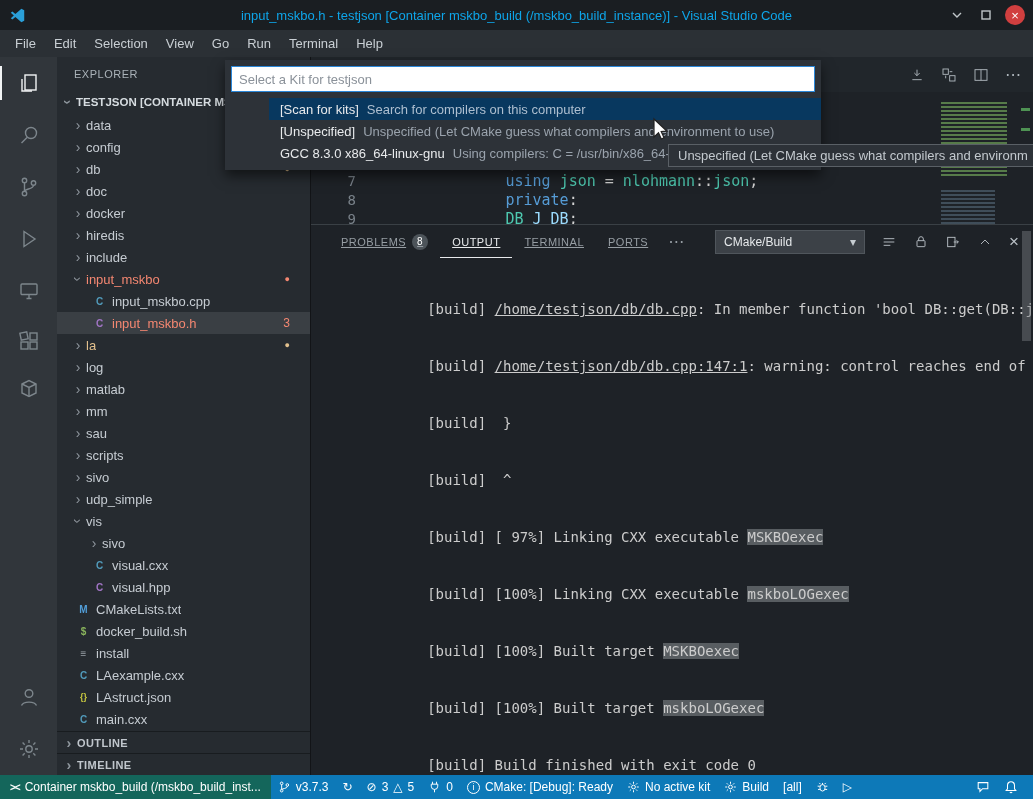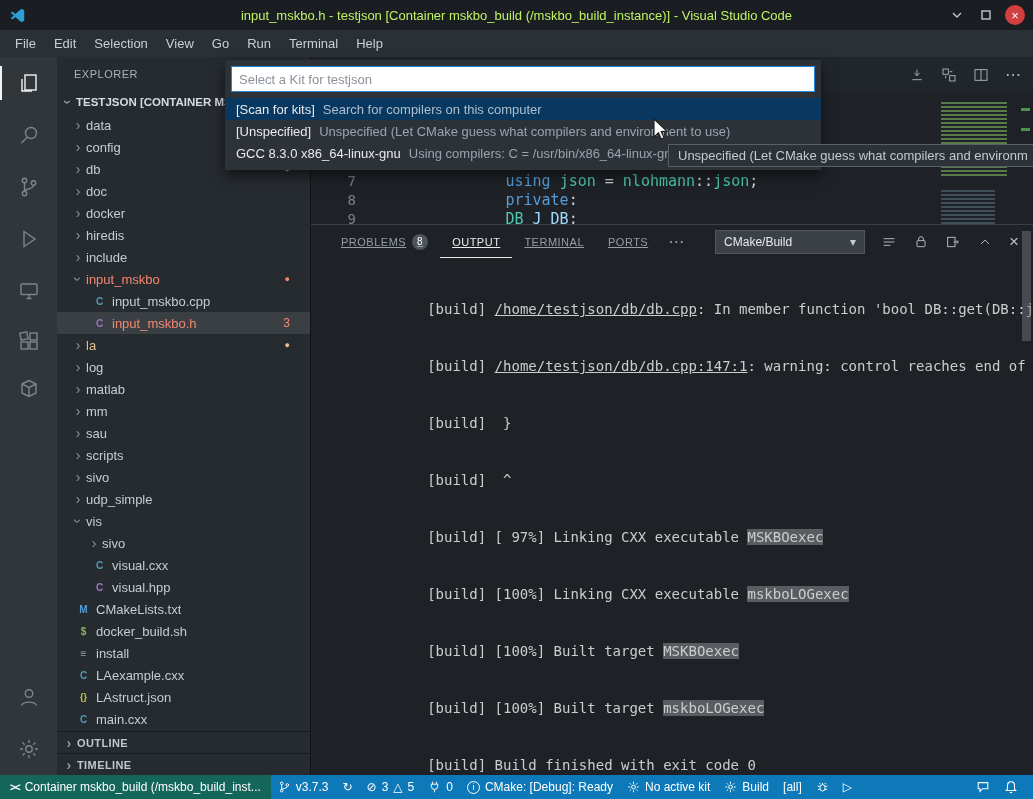--- a/index.html
+++ b/index.html
@@ -3,21 +3,21 @@
 <meta charset="utf-8">
 <style>
   * { margin:0; padding:0; box-sizing:border-box; }
   html,body { width:1033px; height:799px; overflow:hidden; background:#1e2227;
     font-family:"Liberation Sans","DejaVu Sans",sans-serif; }
   .window { position:relative; width:1033px; height:799px; display:flex; flex-direction:column; overflow:hidden; }
 
   
   .titlebar { flex:0 0 30px; background:#1a1e22; display:flex; align-items:center; position:relative; }
   .logo { margin-left:9px; z-index:2; display:flex; }
-  .tb-title { position:absolute; left:0; right:0; text-align:center; color:#bef264; font-size:13px; white-space:nowrap; }
+  .tb-title { position:absolute; left:0; right:0; text-align:center; color:#0ea5e9; font-size:13px; white-space:nowrap; }
   .win-controls { margin-left:auto; display:flex; align-items:center; gap:9px; padding-right:8px; z-index:2; }
   .wc { width:20px; height:20px; display:flex; align-items:center; justify-content:center; color:#c0c6c9; }
   .wc svg { display:block; }
   .wc-close { background:#d13f3f; border-radius:50%; color:#fff; font-size:13px; line-height:1; }
   .wc-close::before { content:"×"; }
 
   
   .menubar { flex:0 0 27px; background:#2b3035; display:flex; align-items:center; padding-left:6px; }
   .menu-items { display:flex; height:100%; }
   .menu-item { color:#c9cfd4; font-size:13px; padding:0 9px; display:flex; align-items:center; }
@@ -117,21 +117,21 @@
   .g-warn::before { content:"△"; }
   .g-play::before { content:"▷"; }
   .ico-info { width:13px; height:13px; border:1px solid #fff; border-radius:50%; font-size:9px; display:flex; align-items:center; justify-content:center; }
   .ico-info::before { content:"i"; }
   .st-item svg { stroke:#fff; fill:none; stroke-width:1.2; }
   .st-right { margin-left:auto; display:flex; align-items:center; padding-right:8px; }
 
   
   .quickpick { position:absolute; left:225px; top:60px; width:596px; background:#2d3238; box-shadow:0 6px 12px rgba(0,0,0,.55); z-index:50; padding:6px 0; }
   .qp-input { margin:0 6px 6px; height:26px; background:#ffffff; border:1px solid #2b87d8; display:flex; align-items:center; padding:0 7px; font-size:13px; color:#8a9199; }
-  .qp-row { height:18px; display:flex; align-items:center; padding:11px 11px; font-size:13px; gap:8px; overflow:hidden; white-space:nowrap; }
+  .qp-row { height:18px; display:flex; align-items:center; padding:11px 11px; font-size:13px; gap:8px; overflow:hidden; white-space:nowrap;margin-left:44px; }
   .qp-row.focused { background:#08385f; }
   .qp-label { color:#e8eaec; flex:0 0 auto; }
   .qp-desc { color:#9aa3ad; overflow:hidden; text-overflow:ellipsis; }
   .qp-row.focused .qp-desc { color:#aebfd0; }
 
   .qp-tooltip { position:absolute; left:668px; top:144px; height:23px; display:flex; align-items:center; background:#2d3238; border:1px solid #5a6066; padding:0 9px; font-size:13px; color:#c3c9ce; z-index:60; white-space:nowrap; }
 
   .mouse-cursor { position:absolute; left:650px; top:117px; z-index:100; }
 </style>
 </head>

